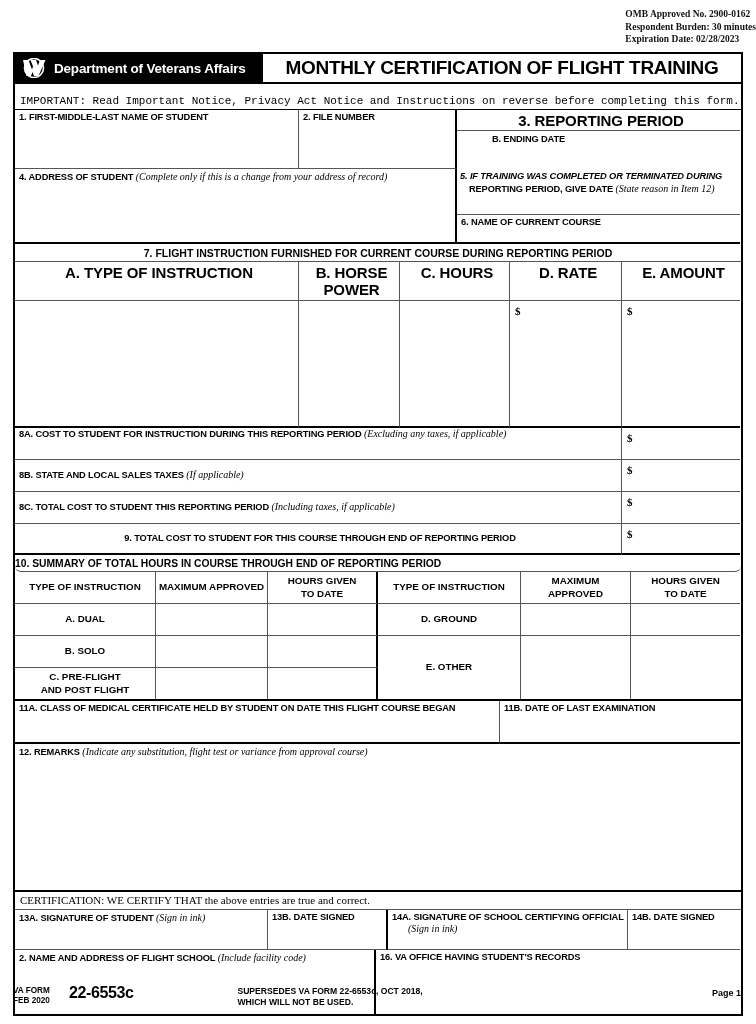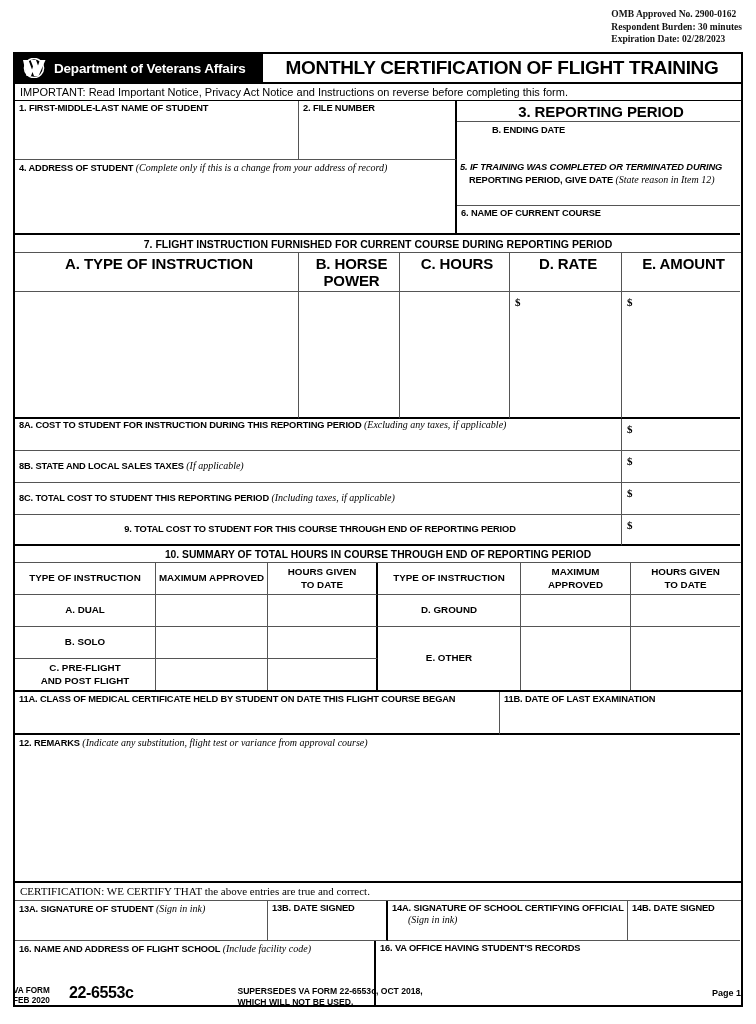--- a/index.html
+++ b/index.html
@@ -6,21 +6,21 @@
   body{
     width:756px;height:1024px;
     font-family:"Liberation Sans", sans-serif;
     color:#000;
     -webkit-font-smoothing:none;
   }
   .page{position:relative;width:756px;height:1024px;box-sizing:border-box;}
 
   
   .omb{
-    position:absolute;top:8px;right:14px;
+    position:absolute;top:8px;right:0;
     font-family:"Liberation Serif", serif;
     font-size:9.5px;line-height:1.33;text-align:left;font-weight:700;
     color:#111;
   }
 
   
   .frame{
     position:absolute;left:13px;top:52px;width:730px;
     border:2.5px solid #000;box-sizing:border-box;
   }
@@ -33,22 +33,22 @@
   }
   .va-logo{width:26px;height:20px;flex:0 0 auto;margin-right:7px;}
   .va-dept{font-size:13.5px;font-weight:700;letter-spacing:-0.2px;white-space:nowrap;}
   .form-title{
     flex:1;display:flex;align-items:center;justify-content:center;
     font-size:19px;font-weight:700;letter-spacing:-0.3px;background:#fff;
   }
 
   
   .important{
-    font-family:Liberation Sans, sans-serif;
-    font-size:11px;padding:2px 0 2px 5px;border-bottom:1.6px solid #000;
+    font-family:Liberation Mono, monospace;
+    font-size:11px;padding:11px 0 2px 5px;border-bottom:1.6px solid #000;
     white-space:nowrap;
   }
 
   
   .row{display:flex;align-items:stretch;}
   .cell{position:relative;box-sizing:border-box;overflow:hidden;}
   .bb{border-bottom:1.6px solid #555;}
   .bb-dark{border-bottom:2.2px solid #000;}
   .br{border-right:1.6px solid #555;}
   .br-dark{border-right:2.2px solid #000;}
@@ -73,21 +73,21 @@
     position:absolute;left:5px;top:4px;font-size:11px;font-weight:700;
     font-family:"Liberation Serif", serif;
   }
   .ctr-mid{
     display:flex;align-items:center;justify-content:center;
     font-size:9.8px;font-weight:700;text-align:center;line-height:1.25;height:100%;
   }
 
   
   .sec7-title{font-size:10.5px;font-weight:700;text-align:center;padding:2.5px 0;}
-  .sec10-title{font-size:10.3px;font-weight:700;text-align:center;padding:2.5px 0;}
+  .sec10-title{font-size:10.3px;font-weight:700;padding:2.5px 0;border-radius:6px;}
 
   .cert-line{
     font-family:"Liberation Serif", serif;
     font-size:11px;padding:2px 0 3px 5px;
   }
 
   
   .footer{
     position:absolute;left:13px;top:984px;width:730px;height:34px;
     display:flex;align-items:flex-start;
@@ -365,21 +365,21 @@
         <div class="lbl ital" style="padding-left:20px;padding-top:0;">(Sign in ink)</div>
       </div>
       <div class="cell bb" style="width:112px;height:40px;">
         <div class="lbl">14B. DATE SIGNED</div>
       </div>
     </div>
 
     <div class="row">
       <div class="cell br-dark" style="width:361px;height:64px;">
         <div class="lbl">
-          <span>16. NAME AND ADDRESS OF FLIGHT SCHOOL</span>
+          <span>2. NAME AND ADDRESS OF FLIGHT SCHOOL</span>
           <span class="ital">(Include facility code)</span>
         </div>
       </div>
       <div class="cell" style="width:364px;height:64px;">
         <div class="lbl">16. VA OFFICE HAVING STUDENT'S RECORDS</div>
       </div>
     </div>
 
   </div>
 

